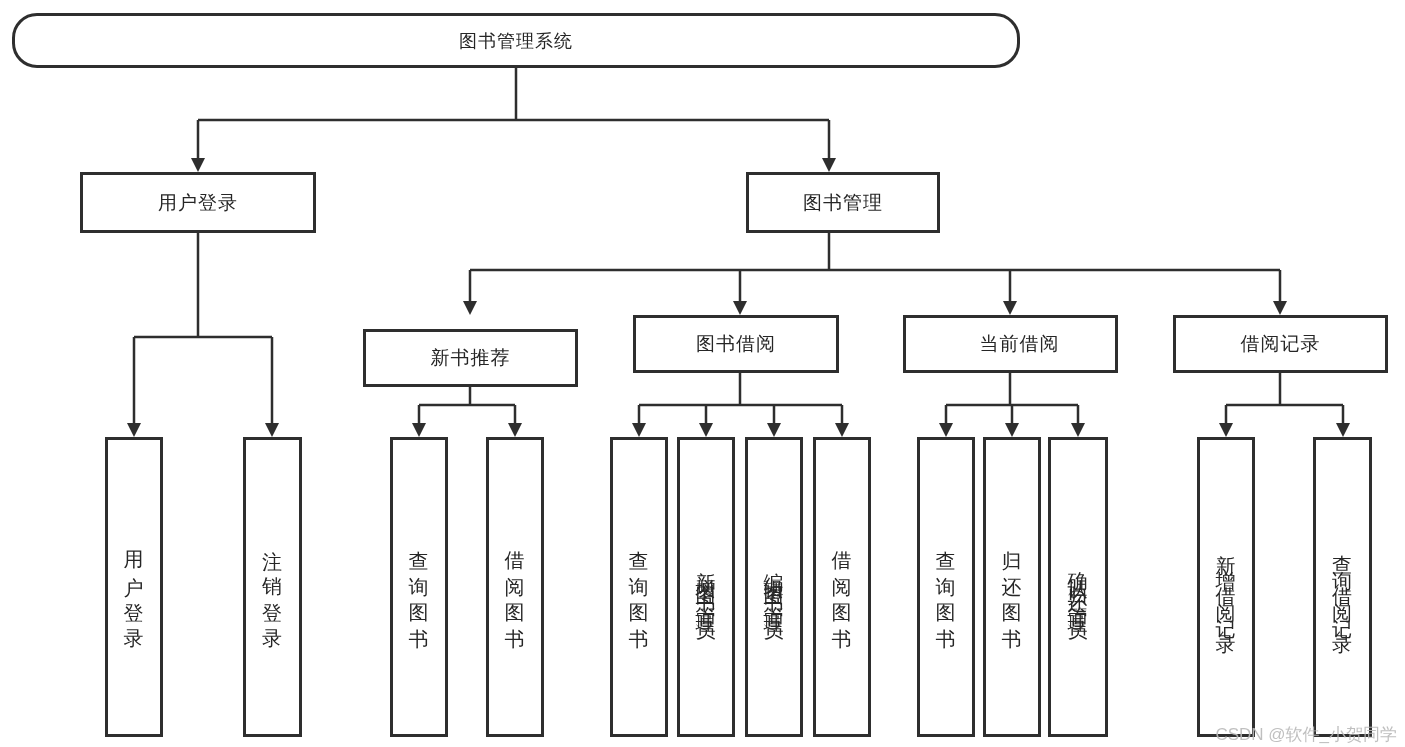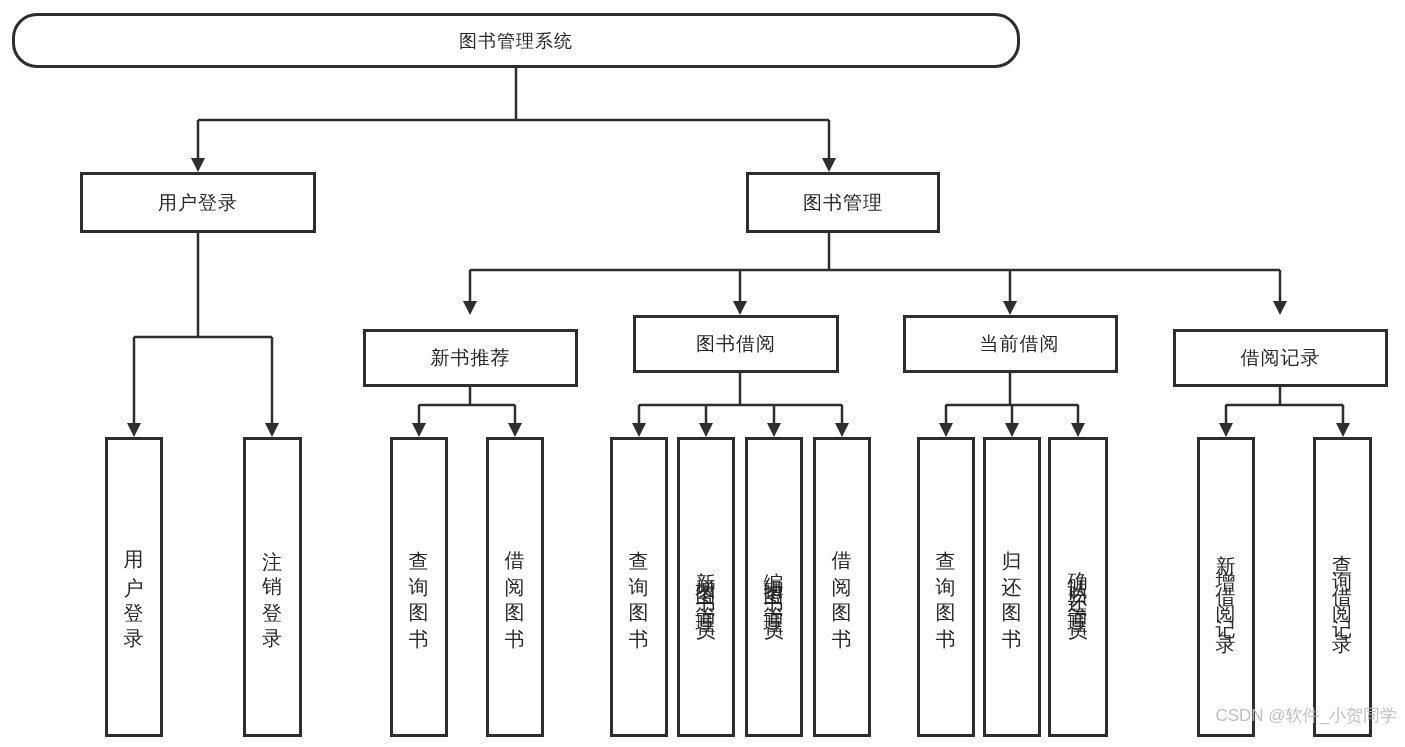--- a/index.html
+++ b/index.html
@@ -51,21 +51,21 @@
     font-size: 20px;
     line-height: 1;
     white-space: nowrap;
   }
   .sp-wide  { letter-spacing: 26px; }
   .sp-med   { letter-spacing: 16px; }
   .sp-tight { letter-spacing: 7px;  }
   .watermark {
     position: absolute;
     right: 8px;
-    bottom: 20px;
+    bottom: 1px;
     font-size: 17px;
     color: #b9b9b9;
     opacity: 0.9;
     z-index: 5;
     white-space: nowrap;
     margin-left: 24px;
   }
   svg line, svg path { stroke: #2e2e2e; stroke-width: 2.5; fill: none; }
   svg polygon { fill: #2e2e2e; stroke: none; }
 </style>
@@ -111,21 +111,21 @@
   </svg>
 
   <div class="box root" style="left:12px; top:13px; width:1008px; height:55px;border-radius:25px;">图书管理系统</div>
 
   <div class="box lvl" style="left:80px; top:172px; width:236px; height:61px;">用户登录</div>
   <div class="box lvl" style="left:710px; top:172px; width:194px; height:61px;margin-left:36px;">图书管理</div>
 
   <div class="box lvl" style="left:363px; top:329px; width:215px; height:58px;">新书推荐</div>
   <div class="box lvl" style="left:633px; top:315px; width:206px; height:58px;">图书借阅</div>
   <div class="box lvl" style="left:903px; top:315px; width:215px; height:58px;padding-left:18px;">当前借阅</div>
-  <div class="box lvl" style="left:1173px; top:329px; width:215px; height:58px;">借阅记录</div>
+  <div class="box lvl" style="left:1173px; top:315px; width:215px; height:58px;">借阅记录</div>
 
   <div class="vbox" style="left:105px; top:437px; width:58px; height:300px;">
     <span class="vtext sp-wide">用户登录</span>
   </div>
   <div class="vbox" style="left:243px; top:437px; width:59px; height:300px;">
     <span class="vtext sp-wide">注销登录</span>
   </div>
 
   <div class="vbox" style="left:390px; top:437px; width:58px; height:300px;">
     <span class="vtext sp-wide">查询图书</span>

